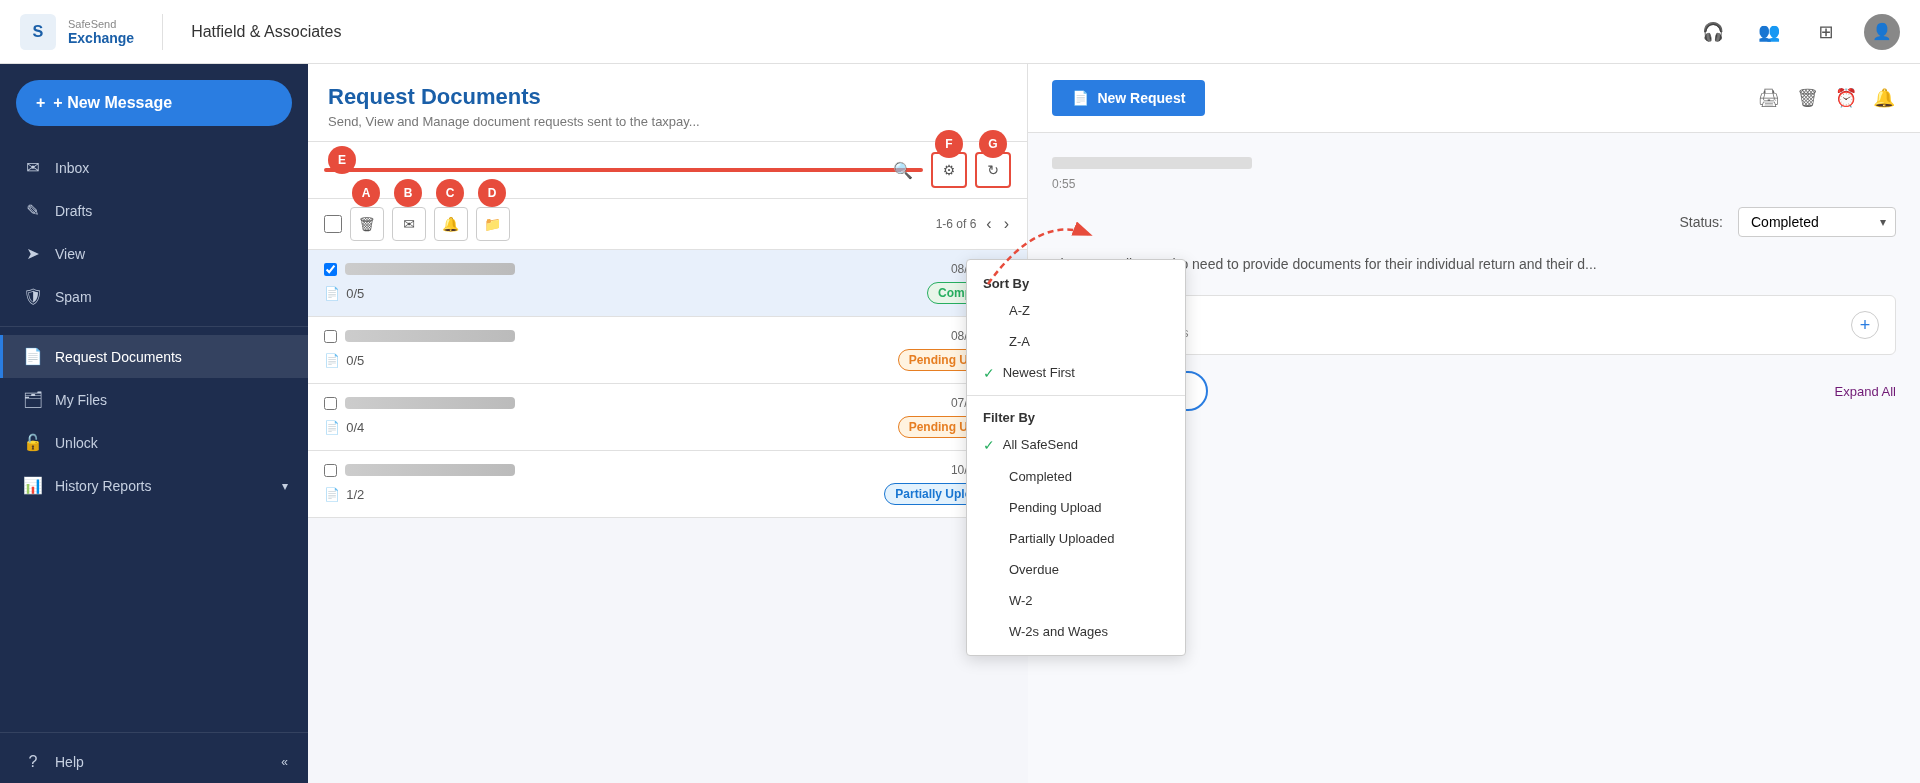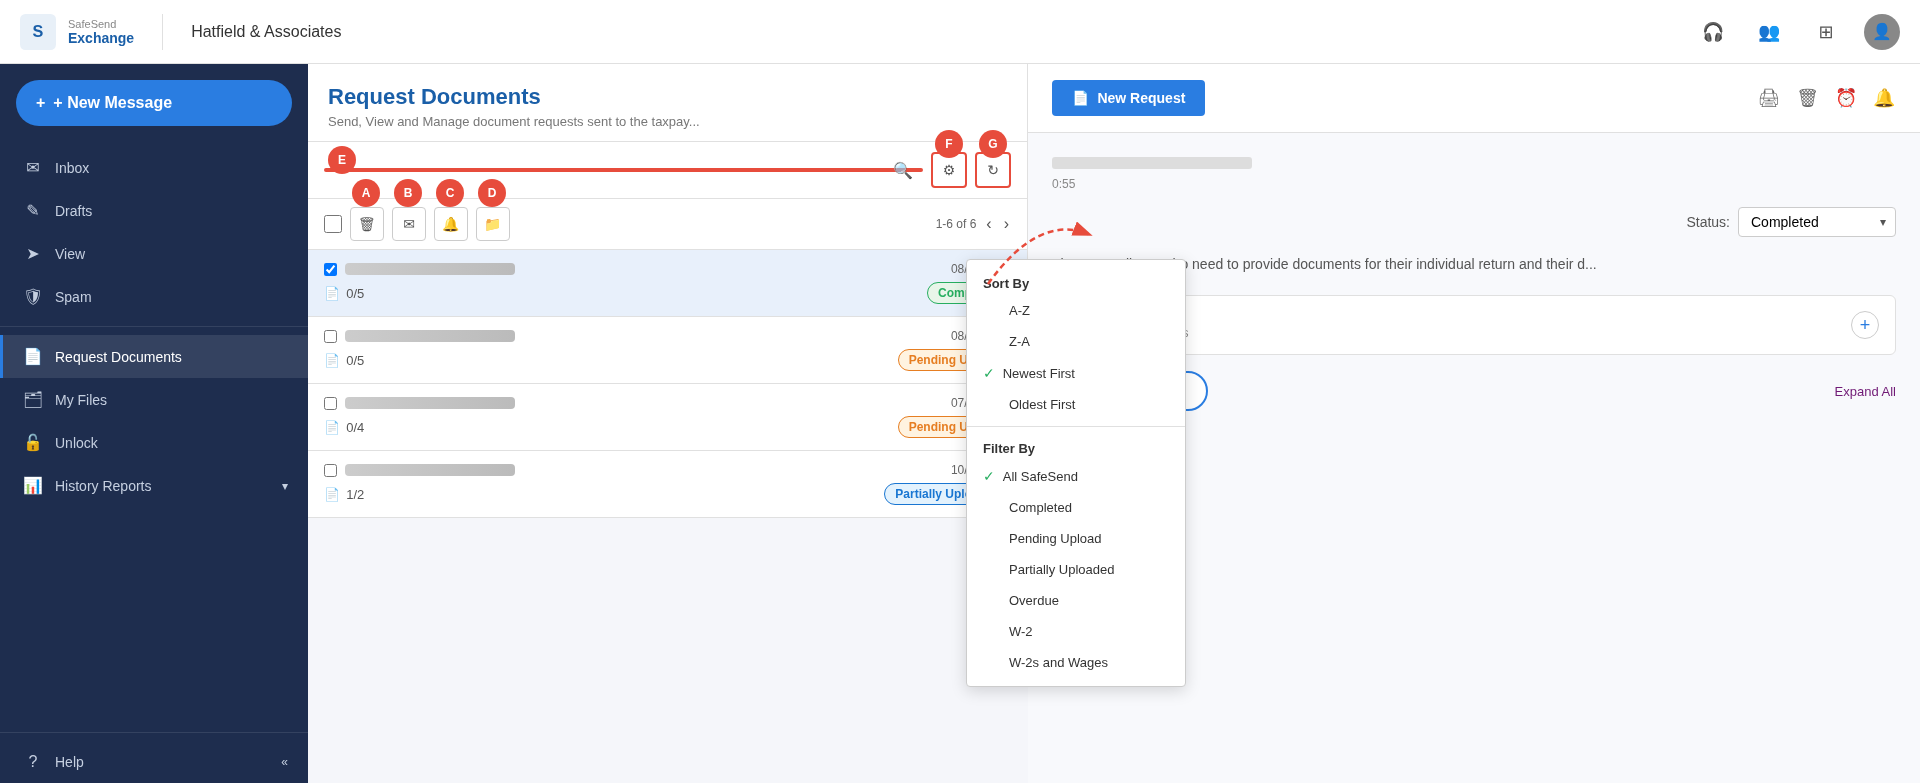--- a/index.html
+++ b/index.html
@@ -279,21 +279,21 @@
     }
     .detail-header {
       display: flex;
       align-items: center;
       gap: 16px;
       margin-bottom: 16px;
     }
     .detail-status-row {
       display: flex;
       align-items: center;
-      gap: 8px;
+      gap: 15px;
     }
     .status-label { font-size: 14px; color: #555; font-weight: 500; }
     .status-select {
       padding: 6px 30px 6px 12px;
       border: 1px solid #ccc;
       border-radius: 4px;
       font-size: 14px;
       cursor: pointer;
       background: white;
       appearance: none;
@@ -368,21 +368,21 @@
       padding: 8px 0;
     }
     .dropdown-section-label {
       font-size: 13px;
       font-weight: 700;
       color: #333;
       padding: 8px 16px 4px;
     }
     .dropdown-item {
       display: flex;
-      align-items: center;
+      align-items: flex-start;
       gap: 8px;
       padding: 8px 16px;
       font-size: 13px;
       color: #333;
       cursor: pointer;
     }
     .dropdown-check { color: #27ae60; font-size: 14px; }
     .dropdown-divider { height: 1px; background: #e0e0e0; margin: 6px 0; }
 
     
@@ -606,24 +606,20 @@
           <span>A-Z</span>
         </div>
         <div class="dropdown-item">
           <span style="width:18px;"></span>
           <span>Z-A</span>
         </div>
         <div class="dropdown-item">
           <span class="dropdown-check">✓</span>
           <span>Newest First</span>
         </div>
-        <div class="dropdown-item">
-          <span style="width:18px;"></span>
-          <span>Oldest First</span>
-        </div>
 
         <div class="dropdown-divider"></div>
 
         <div class="dropdown-section-label">Filter By</div>
         <div class="dropdown-item">
           <span class="dropdown-check">✓</span>
           <span>All SafeSend</span>
         </div>
         <div class="dropdown-item">
           <span style="width:18px;"></span>

